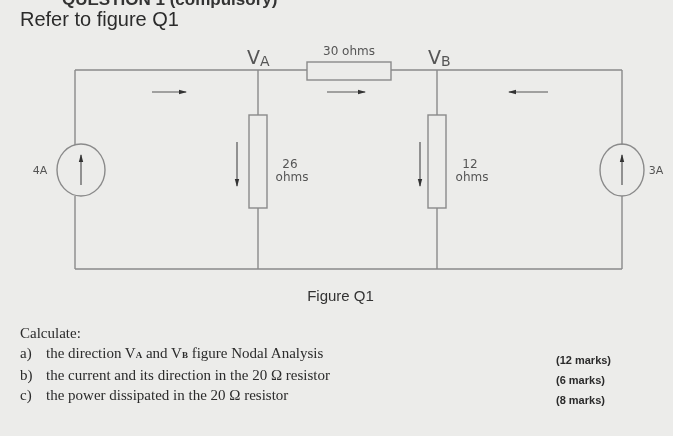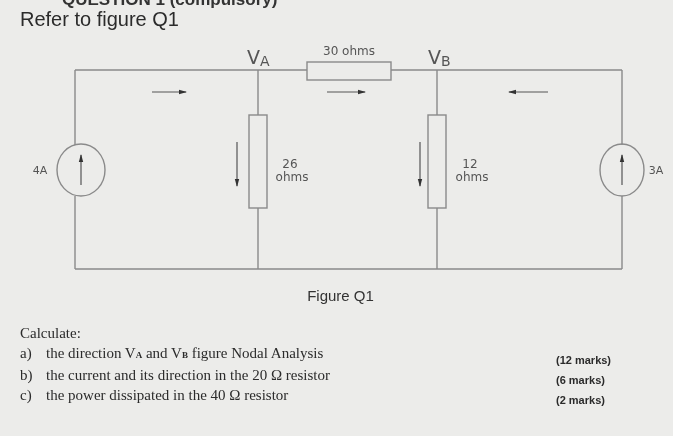--- a/index.html
+++ b/index.html
@@ -78,21 +78,21 @@
   <div class="q-row">
     <span class="q-letter">a)</span>
     <span><span>the direction V</span><span class="sub">A</span><span> and V</span><span class="sub">B</span><span> figure Nodal Analysis</span></span>
   </div>
   <div class="q-row">
     <span class="q-letter">b)</span>
     <span>the current and its direction in the 20 Ω resistor</span>
   </div>
   <div class="q-row">
     <span class="q-letter">c)</span>
-    <span>the power dissipated in the 40 Ω resistor</span>
+    <span>the power dissipated in the 20 Ω resistor</span>
   </div>
 </div>
 
 <div class="abs marks">
   <div class="m">(12 marks)</div>
   <div class="m">(6 marks)</div>
-  <div class="m">(2 marks)</div>
+  <div class="m">(8 marks)</div>
 </div>
 
 </body></html>

